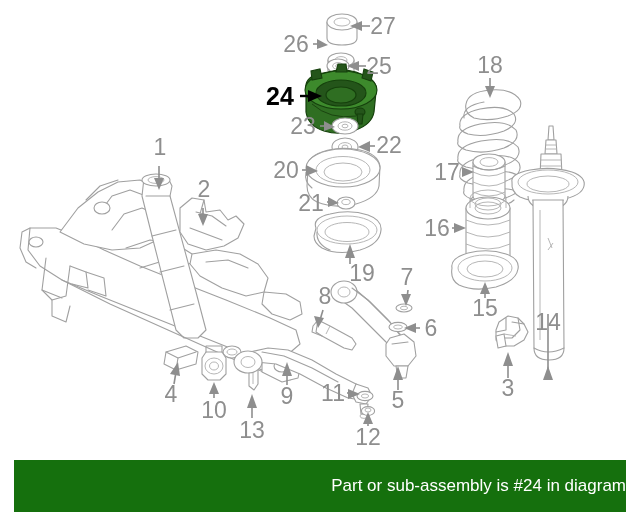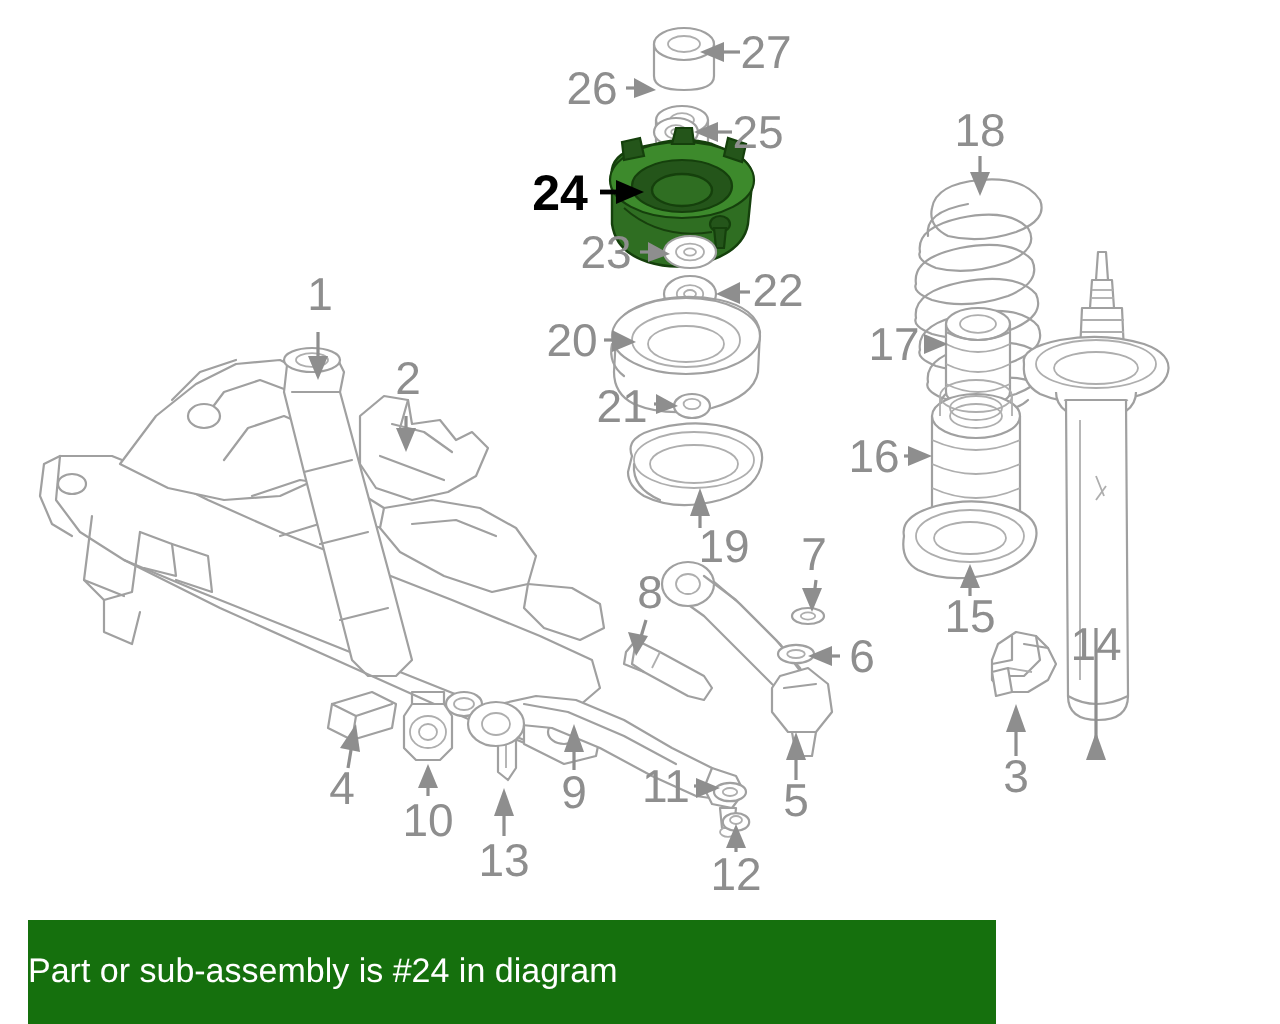--- a/index.html
+++ b/index.html
@@ -23,27 +23,27 @@
     left: 0;
     top: 0;
     width: 640px;
     height: 512px;
     display: block;
   }
   .note-banner {
     position: absolute;
     left: 14px;
     top: 460px;
-    width: 484px;
+    width: 612px;
     height: 52px;
     background: #15700d;
     box-sizing: border-box;
     display: flex;
     flex-direction: column;
-    align-items: flex-start;
+    align-items: flex-end;
     justify-content: center;
     line-height: 1.16;
   }
   .note-line {
     color: #ffffff;
     font-size: 17px;
     font-family: "Liberation Sans", sans-serif;
     white-space: nowrap;
     text-align: center;
   }

